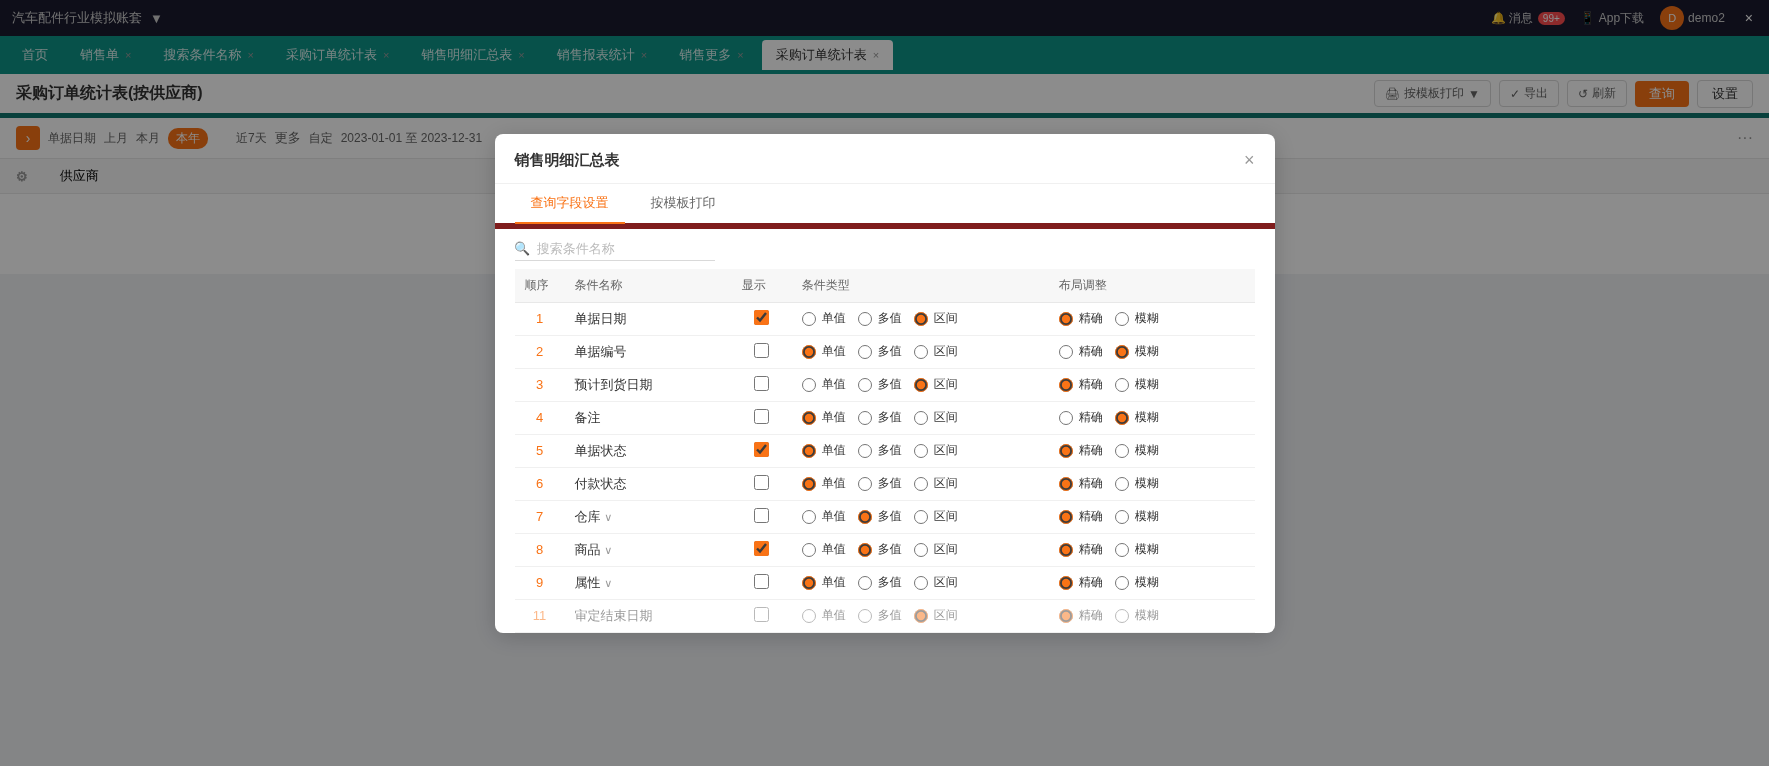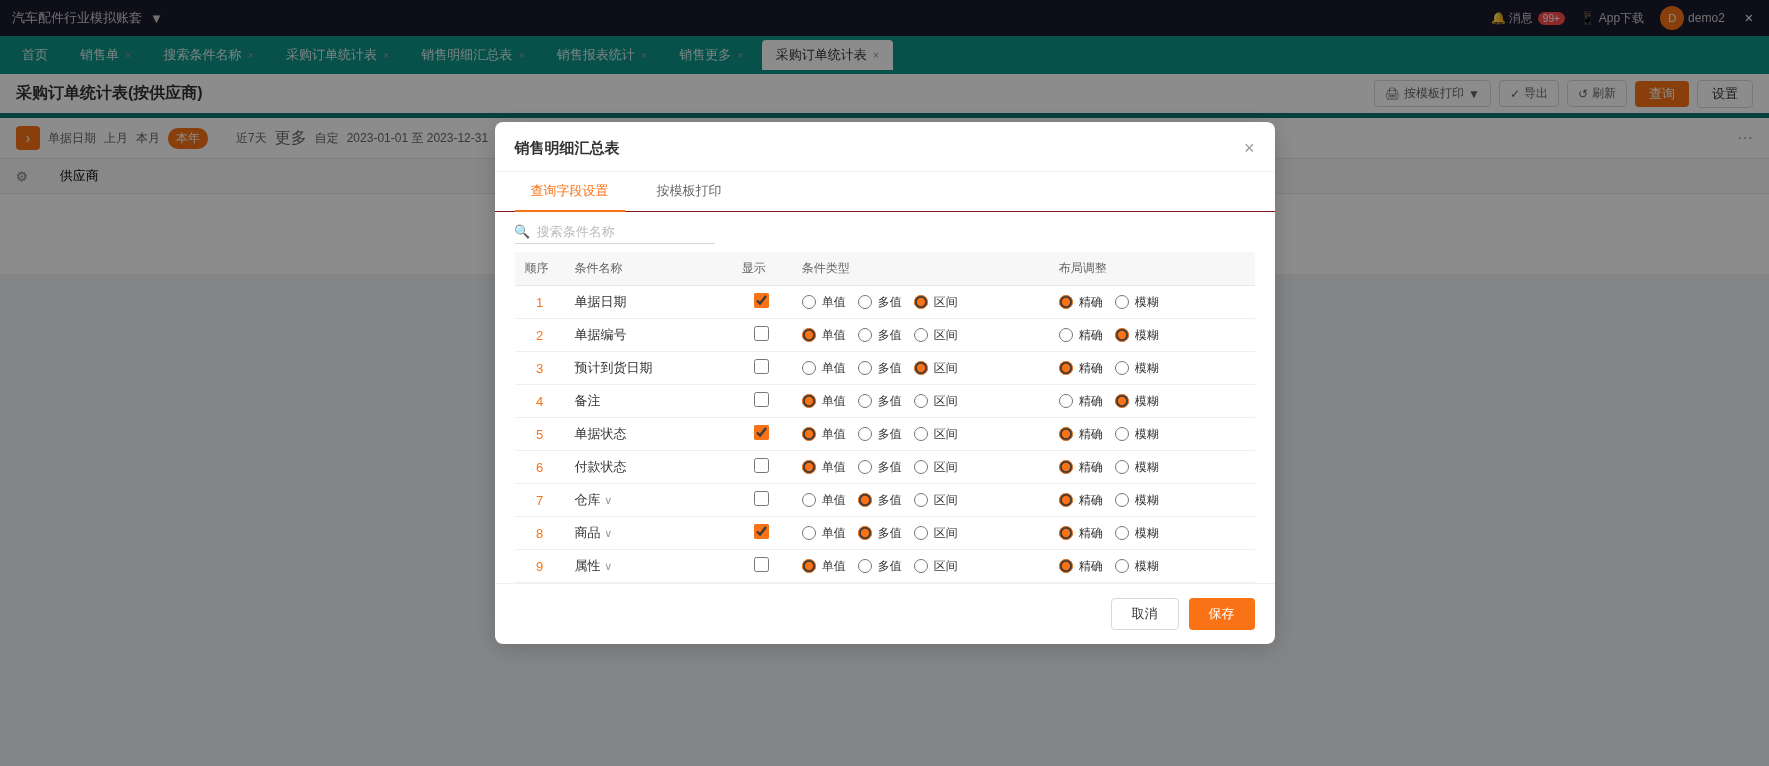--- a/index.html
+++ b/index.html
@@ -111,22 +111,22 @@
       padding: 16px 20px 12px;
       border-bottom: 1px solid #f0f0f0;
     }
     .modal-title { font-size: 15px; font-weight: bold; color: #333; }
     .modal-close { cursor: pointer; color: #999; font-size: 18px; border: none; background: none; }
 
     
     .modal-tabs {
       display: flex;
       padding: 0 20px;
-      border-bottom: 1px solid #7f1d1d;
-      gap: 16px;
+      border-bottom: 6px solid #7f1d1d;
+      gap: 10px;
     }
     .modal-tab {
       padding: 10px 16px;
       font-size: 13px;
       color: #666;
       cursor: pointer;
       border-bottom: 2px solid transparent;
       margin-bottom: -1px;
     }
     .modal-tab.active {
@@ -286,21 +286,21 @@
   </div>
 </div>
 
 <div class="filter-row">
   <button class="filter-toggle">›</button>
   <span class="filter-label">单据日期</span>
   <span style="font-size:12px;color:#666;">上月</span>
   <span style="font-size:12px;color:#666;">本月</span>
   <span class="date-tag">本年</span>
   <span style="font-size:12px;color:#666;margin-left:20px;">近7天</span>
-  <span style="font-size:16px;color:#666;font-family:Liberation Serif, serif;">更多</span>
+  <span style="font-size:13px;color:#666;font-family:Liberation Serif, serif;">更多</span>
   <span style="font-size:12px;color:#666;">自定</span>
   <span class="date-range">2023-01-01 至 2023-12-31</span>
   <span class="filter-dots">···</span>
 </div>
 
 <div class="table-area">
   <table style="width:100%; border-collapse:collapse;">
     <thead>
       <tr style="background:#f7f7f7; border-bottom:1px solid #e8e8e8;">
         <th style="padding:8px 16px; text-align:left; width:40px;">
@@ -509,22 +509,36 @@
                   <label class="radio-label"><input type="radio" class="rb" name="type_8" style="">区间</label>
                 </div>
               </td>
               <td class="td-match">
                 <div class="radio-group">
                   <label class="radio-label"><input type="radio" class="rb" name="match_8" checked="" style="">精确</label>
                   <label class="radio-label"><input type="radio" class="rb" name="match_8" style="">模糊</label>
                 </div>
               </td>
             </tr>
+            <tr class="row-fade">
+              <td class="td-order" style="color: rgb(249, 115, 22);">11</td>
+              <td class="td-name">审定结束日期</td>
+              <td class="td-display" style="text-align: center;"><input type="checkbox" class="cb cb-orange" style=""></td>
+              <td class="td-type">
+                <div class="radio-group">
+                  <label class="radio-label"><input type="radio" class="rb" name="type_10" style="">单值</label>
+                  <label class="radio-label"><input type="radio" class="rb" name="type_10" style="">多值</label>
+                  <label class="radio-label"><input type="radio" class="rb" name="type_10" checked="" style="">区间</label>
+                </div>
+              </td>
+              <td class="td-match">
+                <div class="radio-group">
+                  <label class="radio-label"><input type="radio" class="rb" name="match_10" checked="" style="">精确</label>
+                  <label class="radio-label"><input type="radio" class="rb" name="match_10" style="">模糊</label>
+                </div>
+              </td>
+            </tr>
           </tbody>
       </table>
     </div>
 
-    <div class="modal-footer">
-      <button class="btn-cancel">取消</button>
-      <button class="btn-save">保存</button>
-    </div>
   </div>
 </div>
 
 </body></html>

